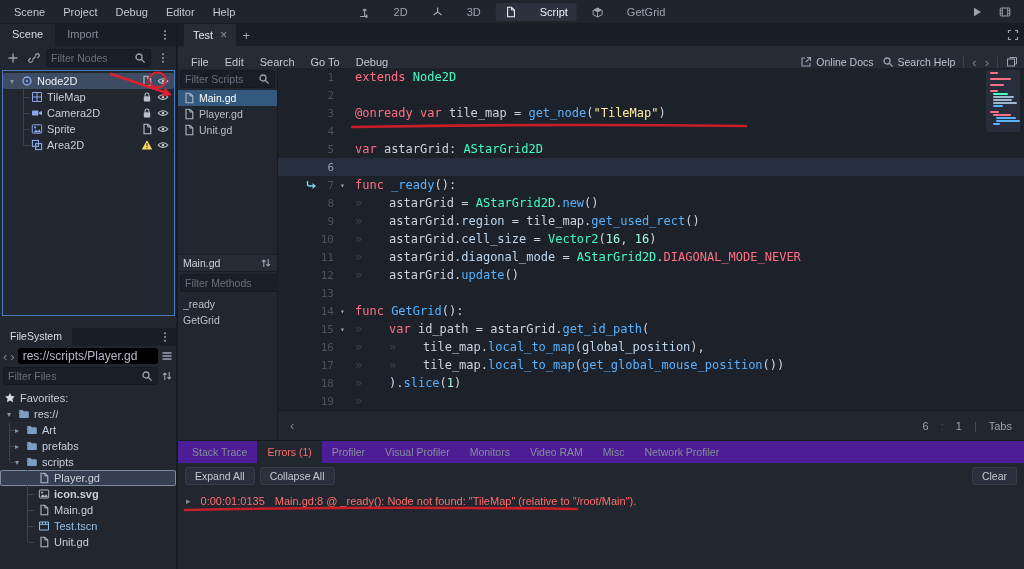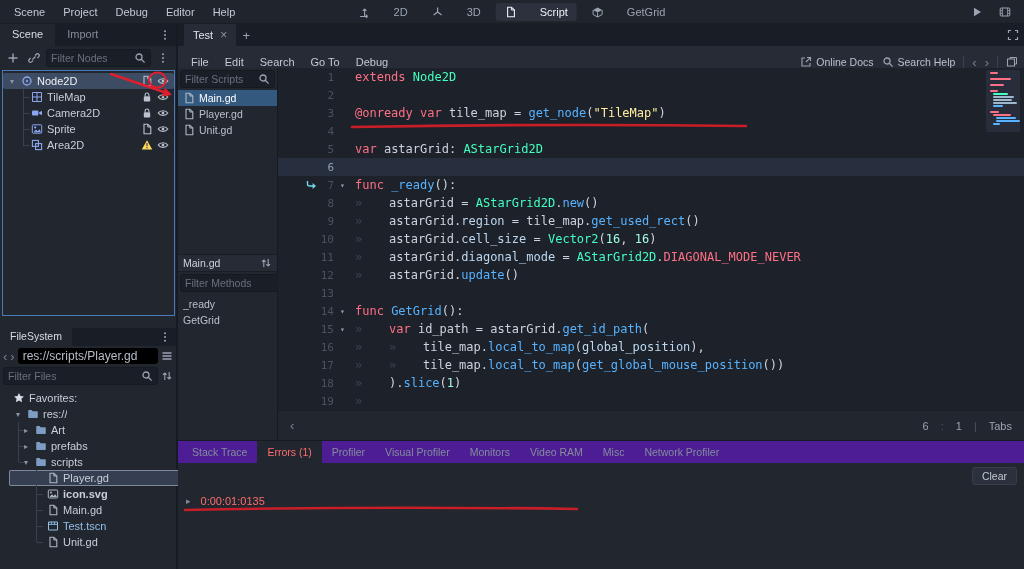--- a/index.html
+++ b/index.html
@@ -46,21 +46,21 @@
 .c-script{color:#aeb8c4}
 .c-star{color:#d9dee6}
 .c-scene{color:#8fc1e8}
 
 #fs-header{left:0;top:328px;width:176px;height:18px;background:#191d25;display:flex;position:absolute}
 #fs-header .ptab{padding:2px 10px;font-size:10.5px}
 #fs-bread{left:0;top:346px;width:176px;height:20px;display:flex;align-items:center;gap:3px;padding:0 3px;position:absolute}
 .navchev{color:#768090;font-size:13px;line-height:1}
 #fs-path{flex:1;height:16px;background:#000000;border-radius:3px;font-size:12px;color:#b6bdc9;display:flex;align-items:center;padding:0 5px;overflow:hidden;white-space:nowrap}
 #fs-filter{left:0;top:366px;width:176px;height:20px;display:flex;align-items:center;gap:3px;padding:0 3px;position:absolute}
-#fs-tree{left:9px;top:388px;width:176px;height:181px;padding-top:2px;position:absolute;overflow:hidden}
+#fs-tree{left:0;top:388px;width:176px;height:181px;padding-top:2px;position:absolute;overflow:hidden}
 .trow.sel-fs{background:#353f51;border-radius:2px;box-shadow:inset 0 0 0 1px #7e899c}
 .lbl.accent{color:#93bfe8}
 #fs-scroll{position:absolute;right:1px;top:390px;width:5px;height:66px;background:#3a4150;border-radius:3px}
 
 #scene-tabbar-r{left:178px;top:24px;width:846px;height:22px;background:#191d25;display:flex;align-items:stretch;padding-left:6px;position:absolute}
 .stab{display:flex;align-items:center;gap:7px;padding:0 9px;background:#262b36;color:#dfe3e9;font-size:11px}
 .stab .close{color:#8a93a1;font-size:12px;line-height:1}
 .addtab{width:20px;display:flex;align-items:center;justify-content:center;color:#9aa4b2;font-size:13px}
 #menubar{left:178px;top:46px;width:846px;height:22px;background:#262b36;display:flex;align-items:center;padding:16px 6px;gap:2px;border-bottom:1px solid #191d24;position:absolute}
 .mitem{padding:3px 7px;color:#c3c9d3;font-size:11px;border-radius:3px}
@@ -683,25 +683,30 @@
         <div class="dtab">Stack Trace</div>
         <div class="dtab active err">Errors (1)</div>
         <div class="dtab">Profiler</div>
         <div class="dtab">Visual Profiler</div>
         <div class="dtab">Monitors</div>
         <div class="dtab">Video RAM</div>
         <div class="dtab">Misc</div>
         <div class="dtab">Network Profiler</div>
       </div>
     <div id="debug-actions">
+      <div id="debug-btns" style="display:flex;gap:5px">
+          <div class="btn">Expand All</div>
+          <div class="btn">Collapse All</div>
+        </div>
       <div class="btn" id="clear-btn">Clear</div>
     </div>
     <div id="error-row">
       <span class="earr">▸</span>
       <span class="etime">0:00:01:0135</span>
+      <span class="emsg">Main.gd:8 @ _ready(): Node not found: "TileMap" (relative to "/root/Main").</span>
     </div>
   </div>
 
   <svg id="annot" width="1024" height="569">
     <ellipse cx="157.5" cy="80" rx="8.5" ry="7.5" fill="none" stroke="#df1f2d" stroke-width="2"></ellipse>
     <path d="M111 74 L164 92" stroke="#df1f2d" stroke-width="2.5" fill="none" stroke-linecap="round"></path>
     <polygon points="172,95 162,96.4 165,87.7" fill="#df1f2d"></polygon>
     <path d="M352 127 Q 550 123.5 746 126" stroke="#c81e28" stroke-width="2.6" fill="none" stroke-linecap="round"></path>
     <path d="M185 510 Q 380 506 577 509" stroke="#c81e28" stroke-width="2.6" fill="none" stroke-linecap="round"></path>
   </svg>

